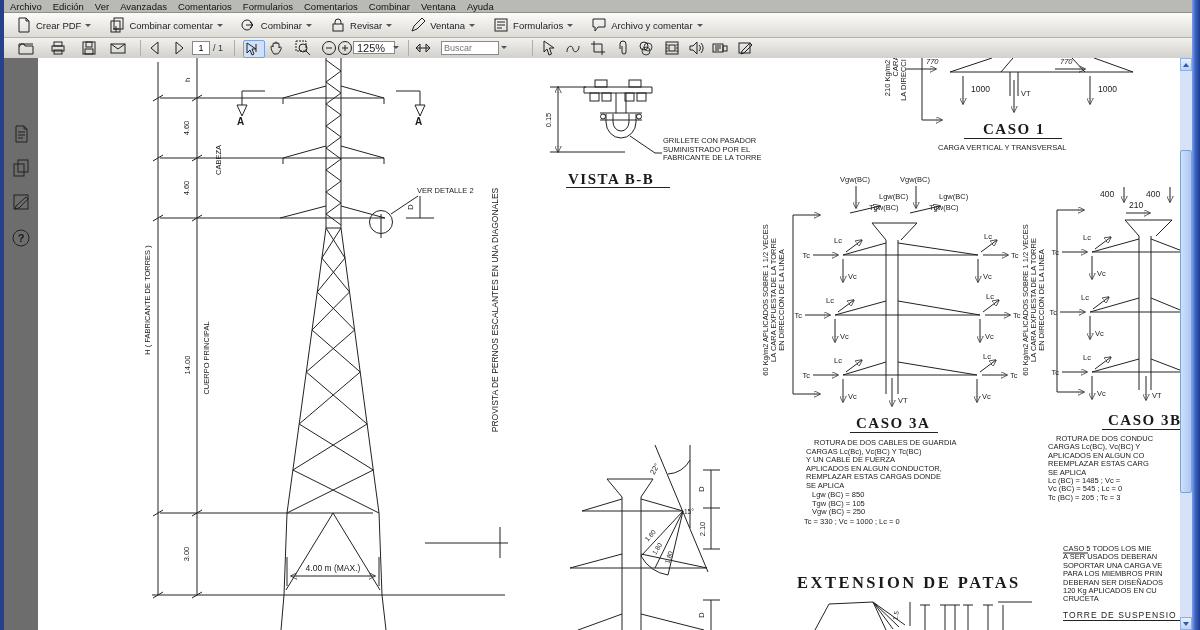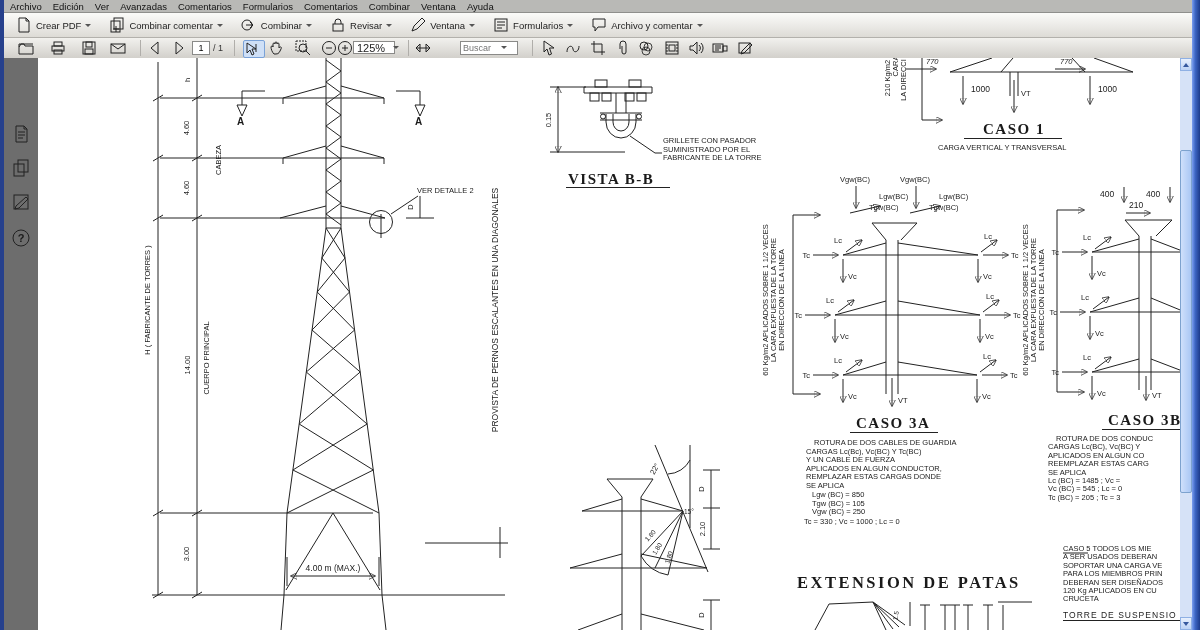--- a/index.html
+++ b/index.html
@@ -25,21 +25,21 @@
   .t2{position:absolute;top:2px;width:16px;height:16px;}
   .sep{position:absolute;top:2px;width:1px;height:16px;background:#b0aeaa;}
   .pressed{background:#cfe0f7;border:1px solid #7aa2d8;border-radius:2px;}
   #pageinput{position:absolute;left:188px;top:3px;width:16px;height:12px;font-size:9px;
        border:1px solid #8a8a88;text-align:center;padding:0;background:#fff;}
   #pagetotal{position:absolute;left:209px;top:5px;font-size:9px;color:#333;}
   #zoombox{position:absolute;left:349px;top:3px;width:42px;height:13px;background:#fff;
        border:1px solid #8a8a88;font-size:11px;color:#222;display:flex;align-items:center;
        padding-left:3px;box-sizing:border-box;text-align:right;}
   #zoombox .caret{margin-left:8px;}
-  #searchbox{position:absolute;left:456px;top:3px;width:52px;height:12px;font-size:9px;
+  #searchbox{position:absolute;left:437px;top:3px;width:52px;height:12px;font-size:9px;
        border:1px solid #8a8a88;padding:0 2px;color:#888;background:#fff;}
   #searchcaret{position:absolute;left:493px;top:8px;}
   
   #sidebar{position:absolute;left:4px;top:58px;width:34px;height:572px;background:#6d6d6d;}
   .sbic{position:absolute;left:7px;width:20px;height:20px;}
   
   #doc{position:absolute;left:38px;top:58px;width:1142px;height:572px;background:#fff;overflow:hidden;}
   
   #vscroll{position:absolute;left:1180px;top:58px;width:12px;height:572px;background:#d6e2f7;}
   .sbarrow{position:absolute;left:0;width:12px;height:13px;background:linear-gradient(#e8f0fd,#bcd2f5);

